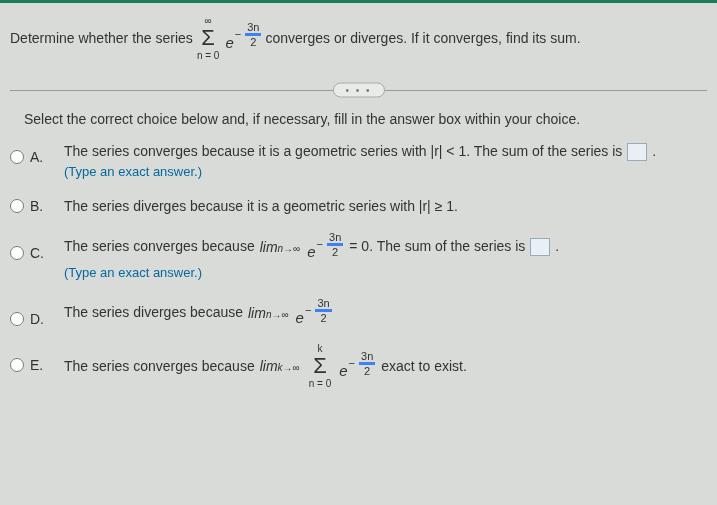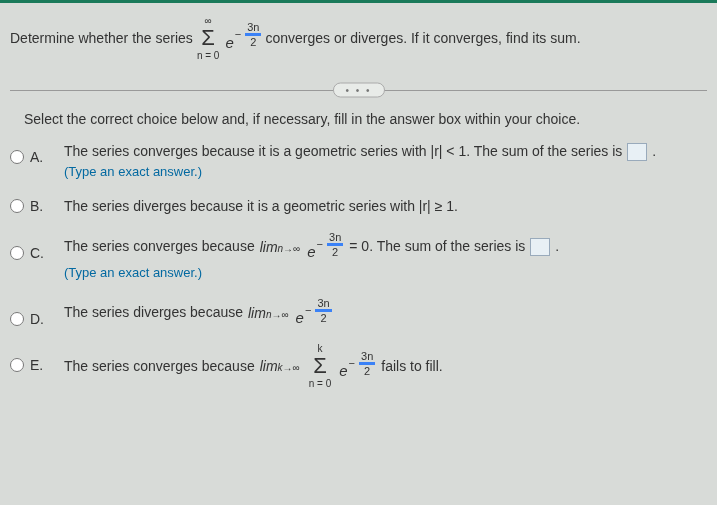--- a/index.html
+++ b/index.html
@@ -290,18 +290,18 @@
         <span class="exp-block">
           <span class="exp-base">e</span>
           <span class="exp-sup">
             <span class="neg">−</span>
             <span class="fraction">
               <span class="num">3n</span>
               <span class="den">2</span>
             </span>
           </span>
         </span>
-        <span>fails to fill.</span>
+        <span>exact to exist.</span>
       </div>
     </div>
   </div>
 
 </div>
 
 </body></html>

